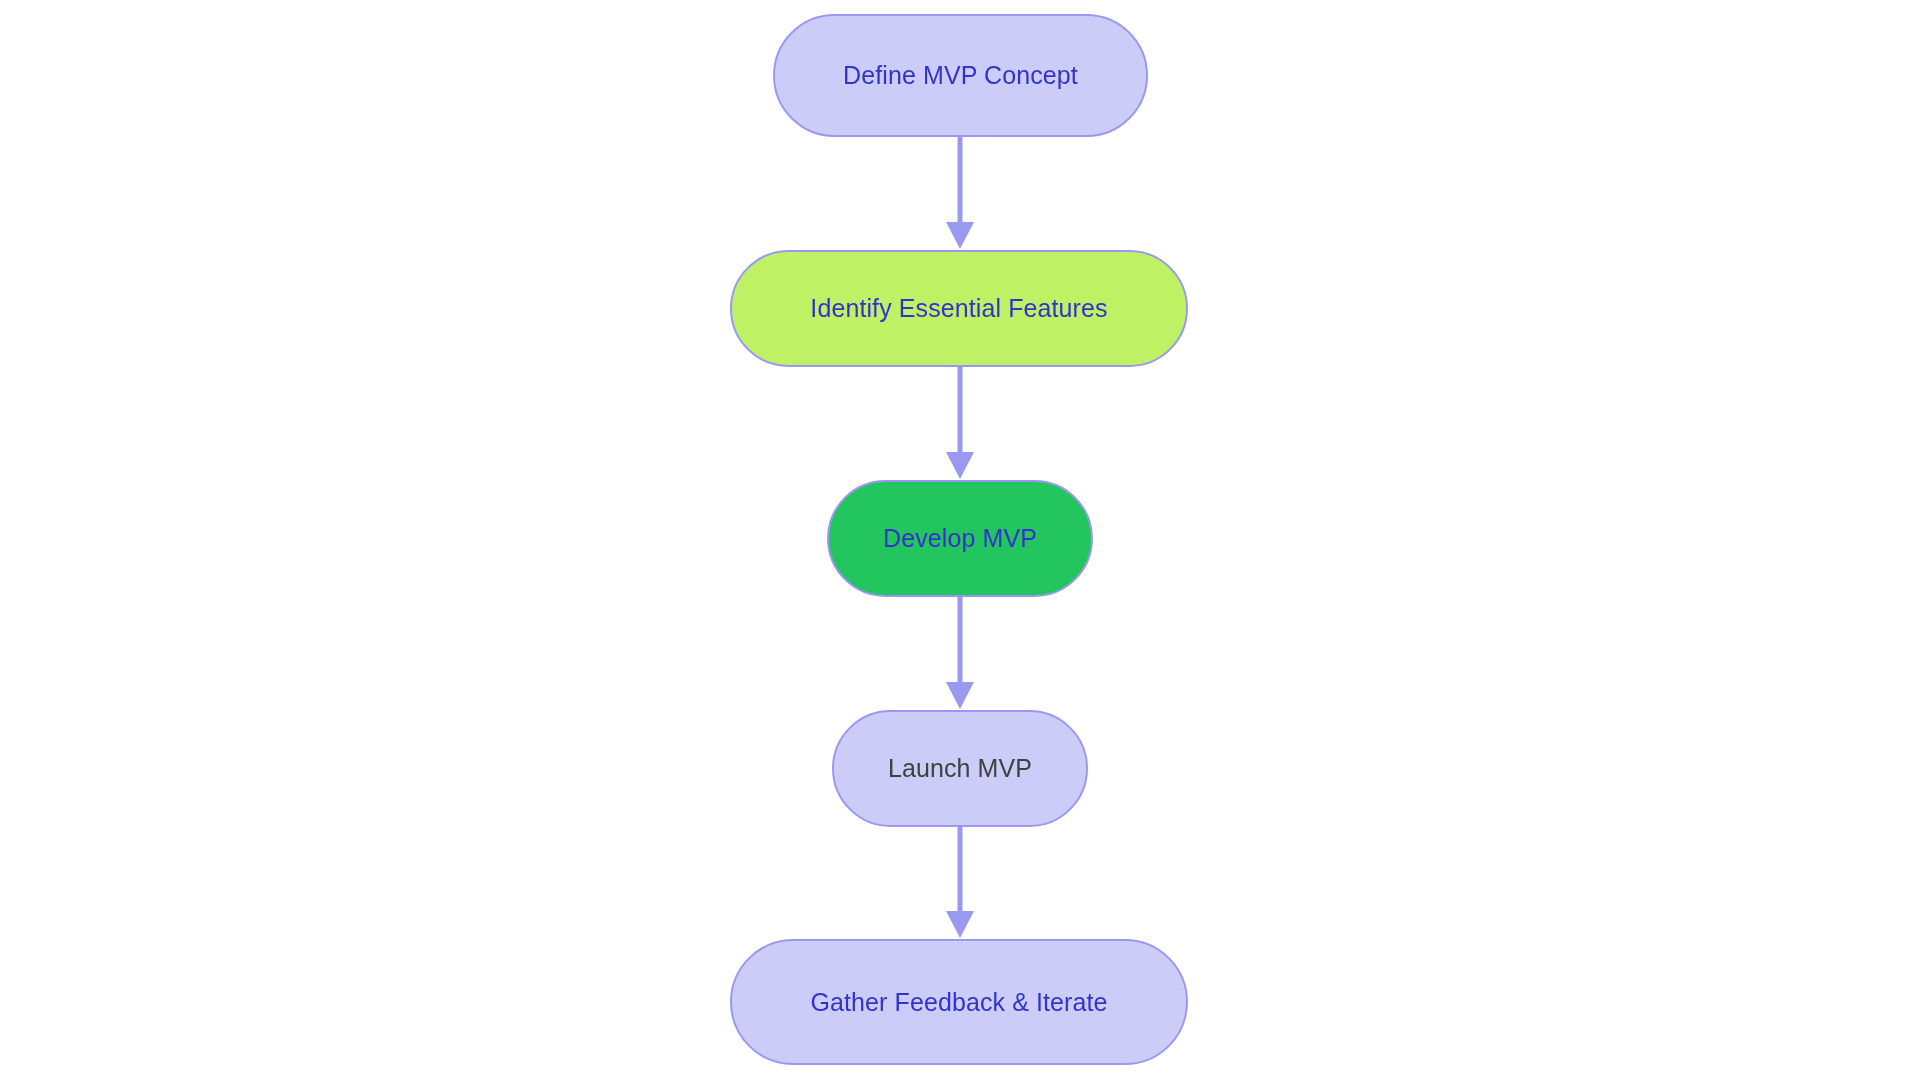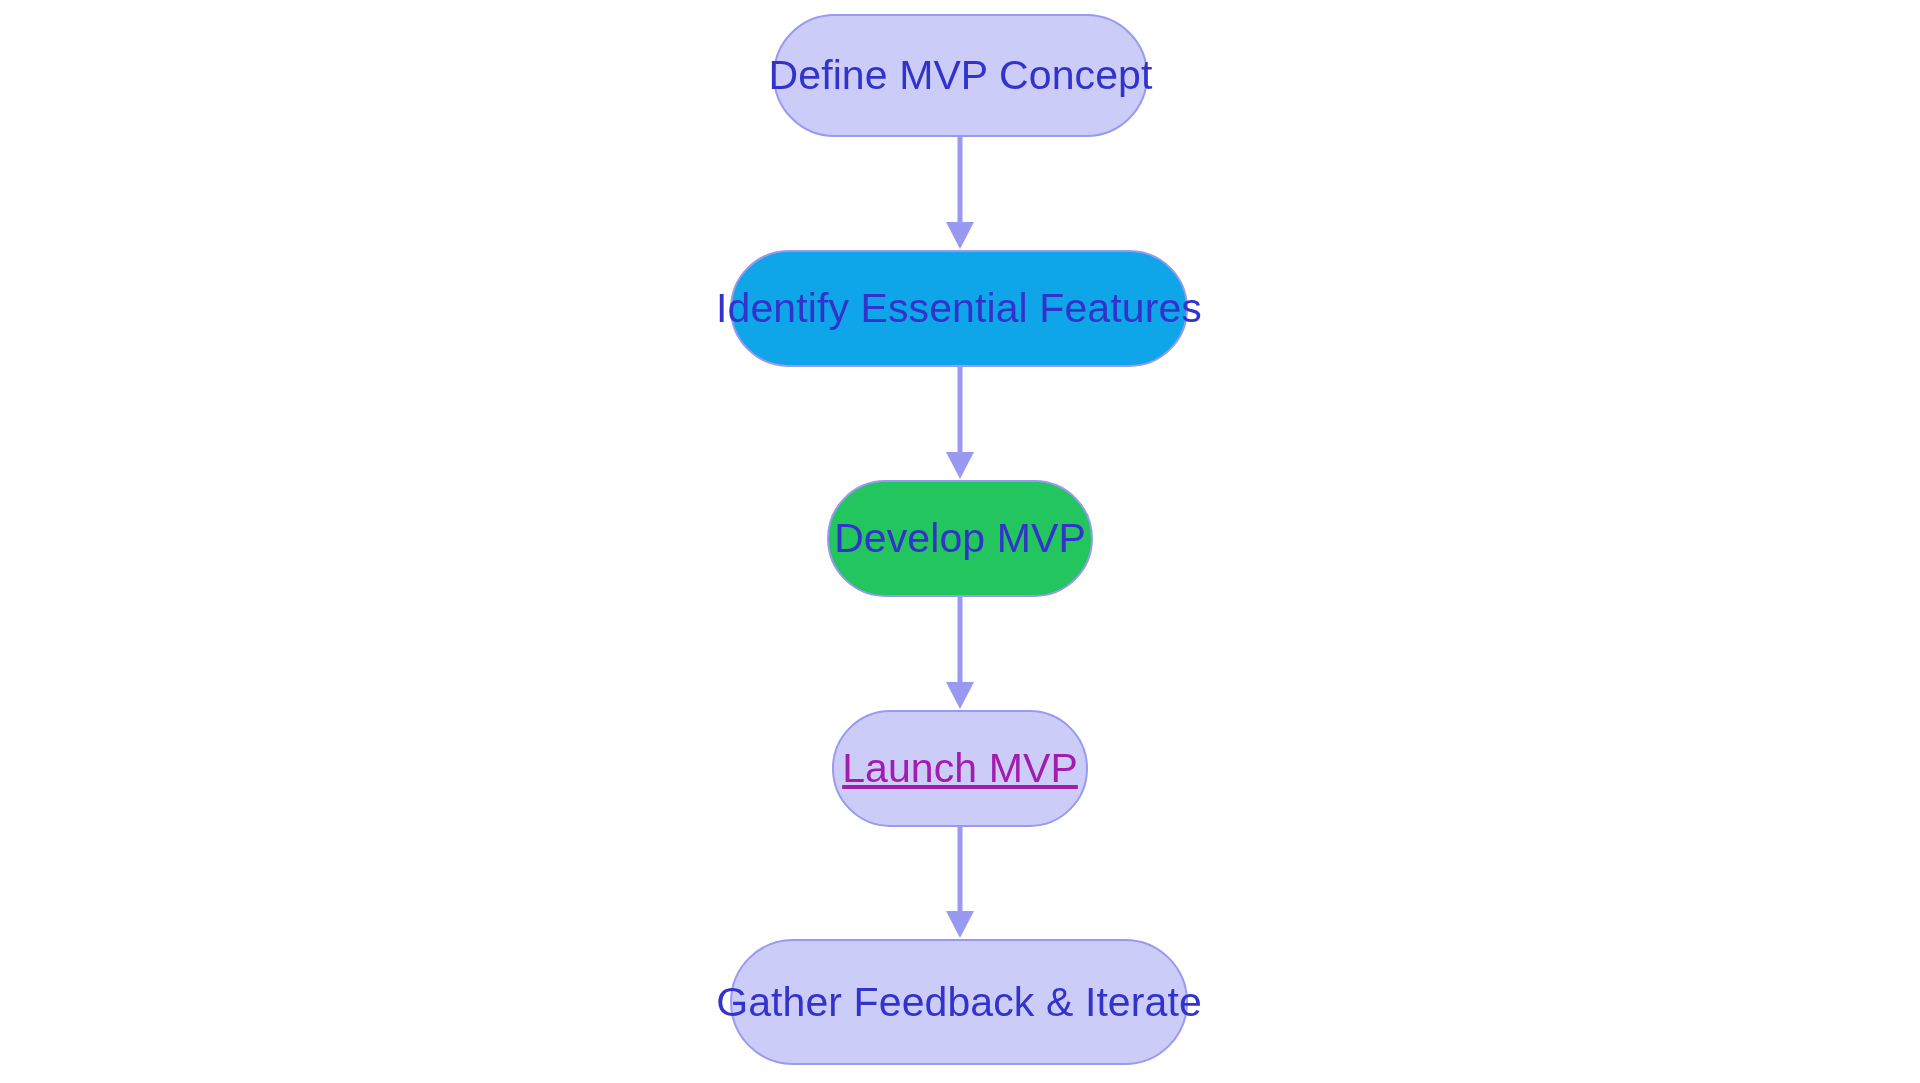--- a/index.html
+++ b/index.html
@@ -34,21 +34,21 @@
   .flow-node {
     position: absolute;
     box-sizing: border-box;
     display: flex;
     align-items: center;
     justify-content: center;
     background: #ccccf9;
     border: 2px solid #9999f2;
     border-radius: 9999px;
     color: #3333cc;
-    font-size: 41px;
+    font-size: 25px;
     font-weight: 400;
     letter-spacing: 0.1px;
     white-space: nowrap;
     line-height: 1;
   }
 
   .flow-node .node-label {
     display: block;
     padding: 0 14px;
   }
@@ -83,29 +83,29 @@
     <g>
       <line x1="960" y1="827" x2="960" y2="911" stroke="#9999f2" stroke-width="5"></line>
       <path d="M 946 911 L 974 911 L 960 938 z" fill="#9999f2"></path>
     </g>
   </svg>
 
   <div class="flow-node" id="node-n1" style="left: 773px; top: 14px; width: 375px; height: 123px; background: rgb(204, 204, 249); border-color: rgb(153, 153, 242); color: rgb(51, 51, 204);">
     <span class="node-label">Define MVP Concept</span>
   </div>
 
-  <div class="flow-node" id="node-n2" style="left: 730px; top: 250px; width: 458px; height: 117px; background: #0ea5e9; border-color: rgb(153, 153, 242); color: rgb(51, 51, 204);">
+  <div class="flow-node" id="node-n2" style="left: 730px; top: 250px; width: 458px; height: 117px; background: #bef264; border-color: rgb(153, 153, 242); color: rgb(51, 51, 204);">
     <span class="node-label">Identify Essential Features</span>
   </div>
 
   <div class="flow-node" id="node-n3" style="left: 827px; top: 480px; width: 266px; height: 117px; background: #22c55e; border-color: rgb(153, 153, 242); color: rgb(51, 51, 204);">
     <span class="node-label">Develop MVP</span>
   </div>
 
-  <div class="flow-node" id="node-n4" style="left: 832px; top: 710px; width: 256px; height: 117px; background: rgb(204, 204, 249); border-color: rgb(153, 153, 242); color: #a21caf; text-decoration: underline;">
+  <div class="flow-node" id="node-n4" style="left: 832px; top: 710px; width: 256px; height: 117px; background: rgb(204, 204, 249); border-color: rgb(153, 153, 242); color: #404040;">
     <span class="node-label">Launch MVP</span>
   </div>
 
   <div class="flow-node" id="node-n5" style="left: 730px; top: 939px; width: 458px; height: 126px; background: rgb(204, 204, 249); border-color: rgb(153, 153, 242); color: rgb(51, 51, 204); text-align: right;">
     <span class="node-label">Gather Feedback &amp; Iterate</span>
   </div>
 
 </div>
 
 </body></html>

